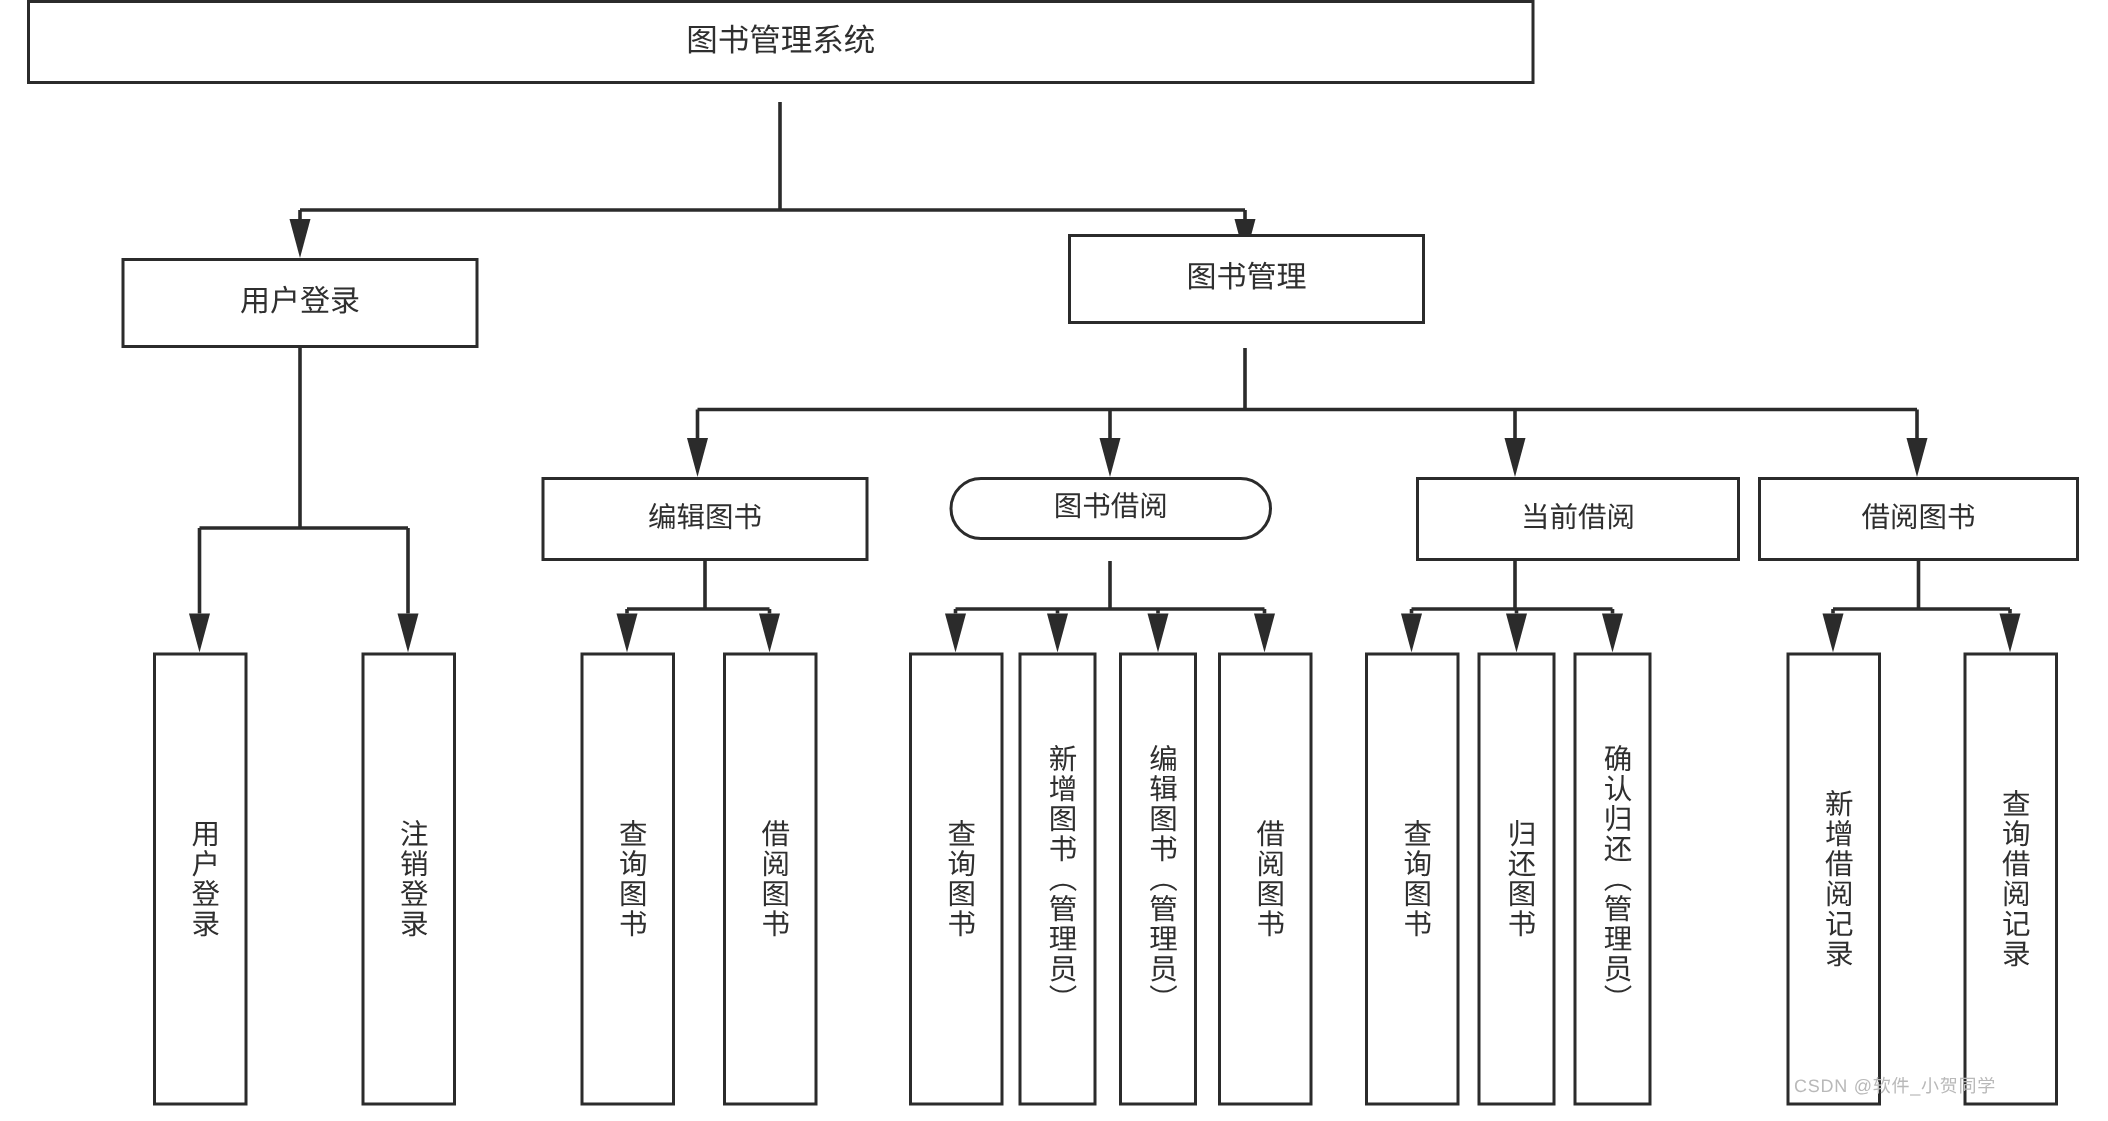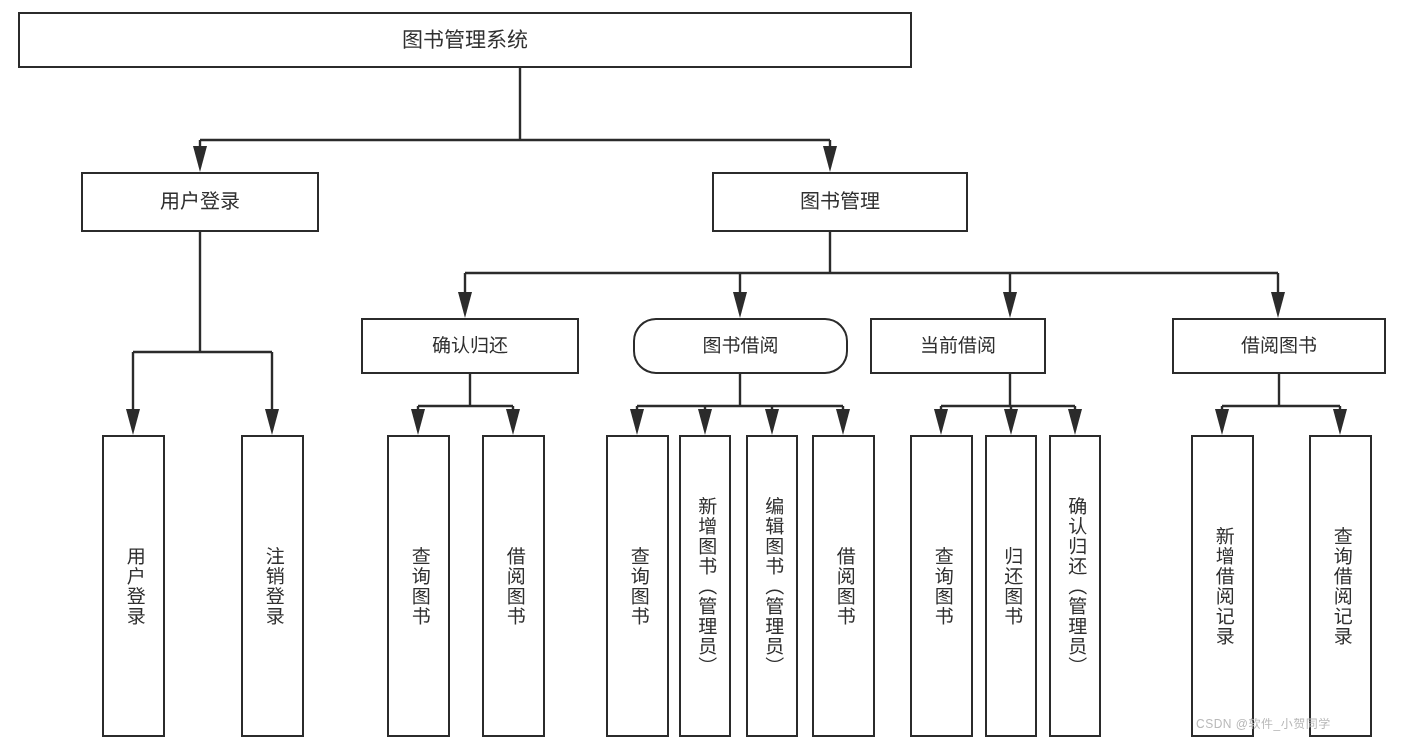--- a/index.html
+++ b/index.html
@@ -120,36 +120,36 @@
       <line x1="1075" y1="406" x2="1075" y2="409" stroke="#2b2b2b" stroke-width="2.4"></line>
       <polygon points="1068,409 1082,409 1075,435" fill="#2b2b2b"></polygon>
       <line x1="1279" y1="374" x2="1279" y2="406" stroke="#2b2b2b" stroke-width="2.4"></line>
       <line x1="1222" y1="406" x2="1340" y2="406" stroke="#2b2b2b" stroke-width="2.4"></line>
       <line x1="1222" y1="406" x2="1222" y2="409" stroke="#2b2b2b" stroke-width="2.4"></line>
       <polygon points="1215,409 1229,409 1222,435" fill="#2b2b2b"></polygon>
       <line x1="1340" y1="406" x2="1340" y2="409" stroke="#2b2b2b" stroke-width="2.4"></line>
       <polygon points="1333,409 1347,409 1340,435" fill="#2b2b2b"></polygon>
     </svg>
   <div id="nodes-layer">
-      <div class="node root" style="left: 18px; top: 12px; width: 894px; height: 56px;">
+      <div class="node root" style="left: 18px; top: 0; width: 1005px; height: 56px;">
         <span class="lbl">图书管理系统</span>
       </div>
       <div class="node level1" style="left: 81px; top: 172px; width: 238px; height: 60px;">
         <span class="lbl">用户登录</span>
       </div>
-      <div class="node level1" style="left: 712px; top: 172px; width: 256px; height: 60px;">
+      <div class="node level1" style="left: 712px; top: 156px; width: 238px; height: 60px;">
         <span class="lbl">图书管理</span>
       </div>
       <div class="node level2" style="left: 361px; top: 318px; width: 218px; height: 56px;">
-        <span class="lbl">确认归还</span>
+        <span class="lbl">编辑图书</span>
       </div>
-      <div class="node level2" style="left: 633px; top: 318px; width: 215px; height: 56px; border-radius: 23px;">
+      <div class="node level2" style="left: 633px; top: 318px; width: 215px; height: 42px; border-radius: 23px;">
         <span class="lbl">图书借阅</span>
       </div>
-      <div class="node level2" style="left: 870px; top: 318px; width: 176px; height: 56px;">
+      <div class="node level2" style="left: 944px; top: 318px; width: 216px; height: 56px;">
         <span class="lbl">当前借阅</span>
       </div>
       <div class="node level2" style="left: 1172px; top: 318px; width: 214px; height: 56px;">
         <span class="lbl">借阅图书</span>
       </div>
       <div class="node leaf" style="left: 102px; top: 435px; width: 63px; height: 302px;">
         <span class="lbl">用户登录</span>
       </div>
       <div class="node leaf" style="left: 241px; top: 435px; width: 63px; height: 302px;">
         <span class="lbl">注销登录</span>

